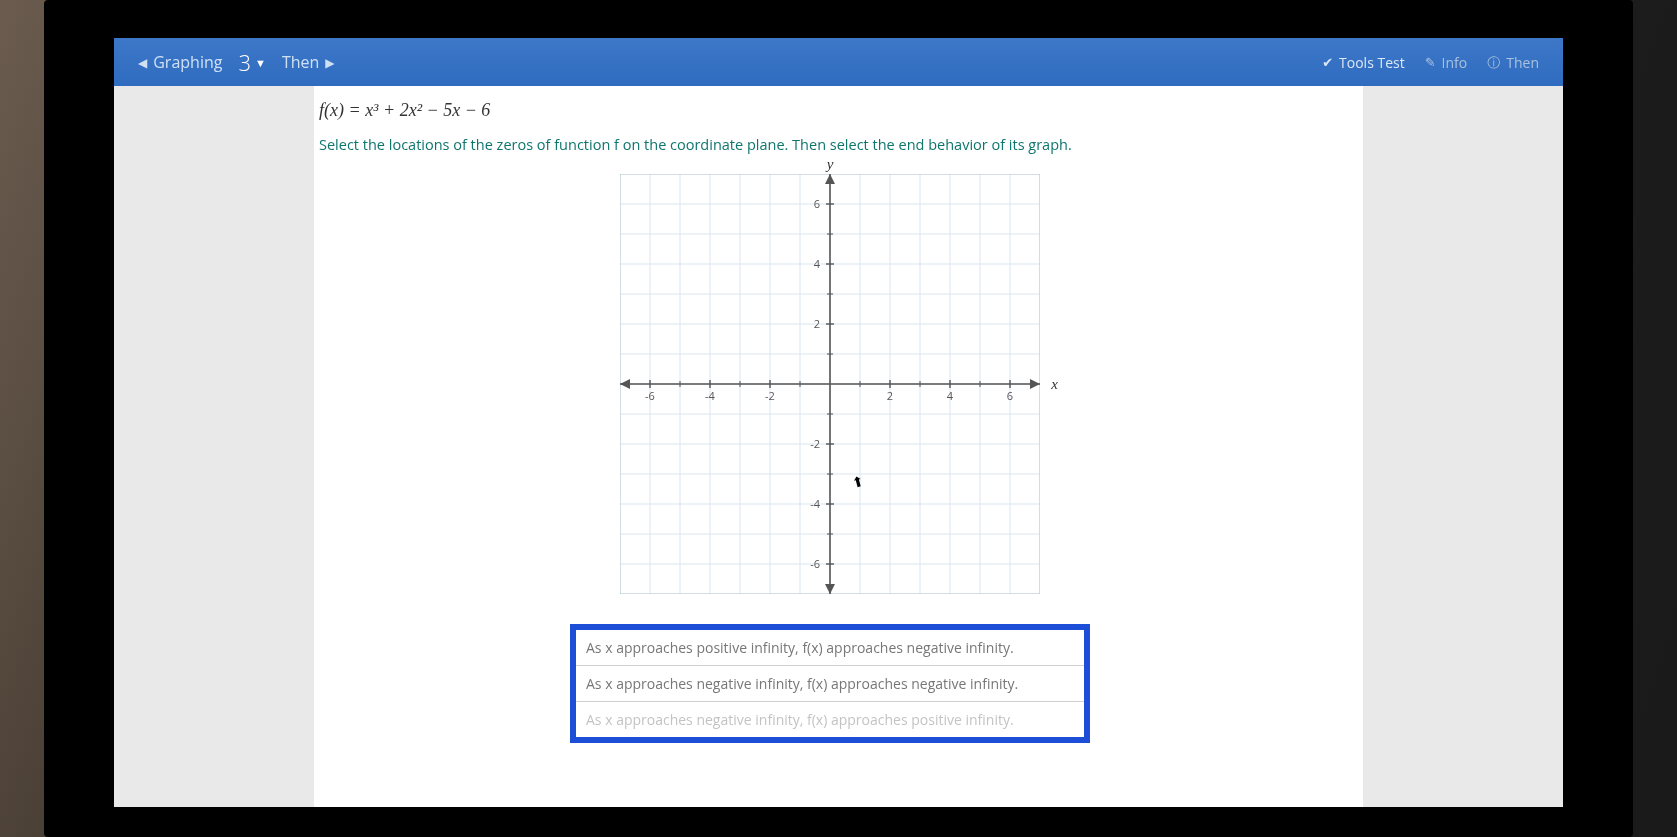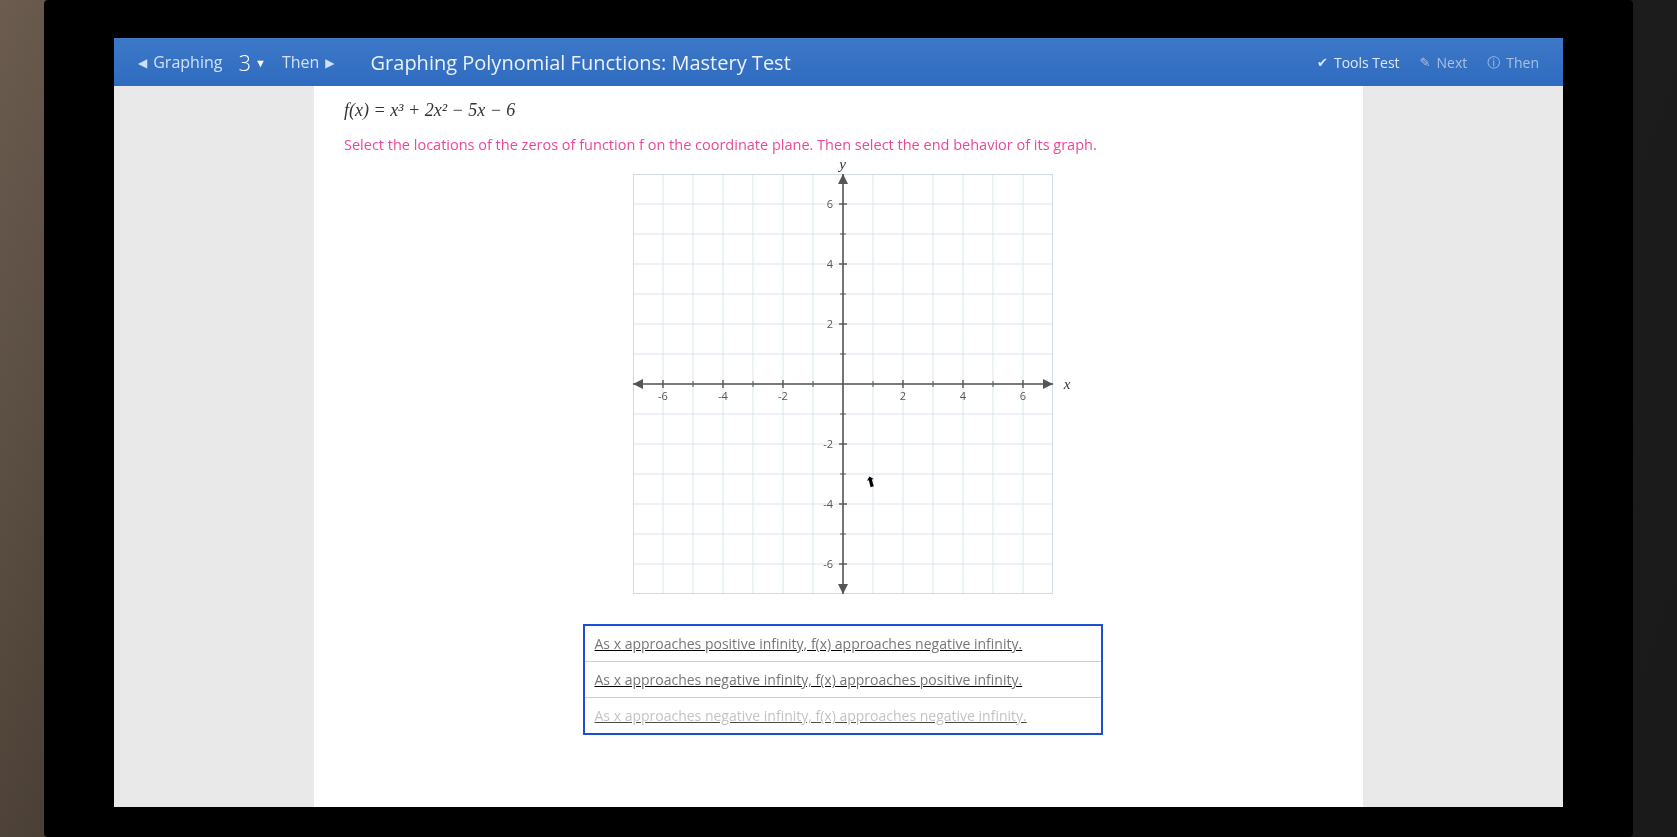--- a/index.html
+++ b/index.html
@@ -62,33 +62,33 @@
     font-size: 14px;
   }
   .topbar .right-btn.dim { color: #a9c1df; }
   .topbar .ico { font-size: 13px; }
 
   
   .card {
     position: absolute;
     left: 200px; right: 200px; top: 48px; bottom: 0;
     background: #fff;
-    padding: 14px 22px 0 30px;
+    padding: 14px 22px 0 5px;
     overflow: hidden;
   }
   .formula {
     font-family: "Cambria Math", "Times New Roman", serif;
     font-style: italic;
     font-size: 18px;
     color: #333;
     margin-bottom: 14px;
   }
   .instr {
     font-size: 14.5px;
-    color: #ec4899;
+    color: #0f766e;
     margin-bottom: 20px;
   }
 
   
   .graph-wrap {
     display: flex;
     justify-content: center;
     margin-top: 18px;
   }
   .graph {
@@ -113,23 +113,22 @@
   }
 
   
   .dd-wrap {
     display: flex;
     justify-content: center;
     margin-top: 30px;
   }
   .dd {
     width: 520px;
-    border: 2px solid #1d4ed8;
+    border: 6px solid #1d4ed8;
     background: #fff;
-    text-decoration: underline;
   }
   .dd-item {
     padding: 8px 10px;
     font-size: 14px;
     color: #777;
     border-bottom: 1px solid #cfcfcf;
     cursor: pointer;
   }
   .dd-item:last-child { border-bottom: none; color: #aaa; opacity: .7; }
 
@@ -146,29 +145,28 @@
         <span>Graphing</span>
       </div>
       <div class="qnum">
         <span>3</span>
         <span class="chev">▼</span>
       </div>
       <div class="nav-btn">
         <span>Then</span>
         <span class="arrow">▶</span>
       </div>
-      <div class="title">Graphing Polynomial Functions: Mastery Test</div>
       <div class="spacer"></div>
       <div class="right-btn">
         <span class="ico">✔</span>
         <span>Tools Test</span>
       </div>
       <div class="right-btn dim">
         <span class="ico">✎</span>
-        <span>Next</span>
+        <span>Info</span>
       </div>
       <div class="right-btn dim">
         <span class="ico">ⓘ</span>
         <span>Then</span>
       </div>
     </div>
 
     <div class="card">
       <div class="formula">f(x) = x³ + 2x² − 5x − 6</div>
       <div class="instr">Select the locations of the zeros of function f on the coordinate plane. Then select the end behavior of its graph.</div>
@@ -255,20 +253,20 @@
               <line x1="207" y1="120" x2="213" y2="120" stroke="#555" stroke-width="1"></line>
               <line x1="207" y1="60" x2="213" y2="60" stroke="#555" stroke-width="1"></line>
             </svg>
           <span class="cursor-arrow" style="left:232px; top:298px;">⬆</span>
         </div>
       </div>
 
       <div class="dd-wrap">
         <div class="dd">
           <div class="dd-item">As x approaches positive infinity, f(x) approaches negative infinity.</div>
+          <div class="dd-item">As x approaches negative infinity, f(x) approaches negative infinity.</div>
           <div class="dd-item">As x approaches negative infinity, f(x) approaches positive infinity.</div>
-          <div class="dd-item">As x approaches negative infinity, f(x) approaches negative infinity.</div>
         </div>
       </div>
     </div>
 
   </div>
 </div>
 
 </body></html>

